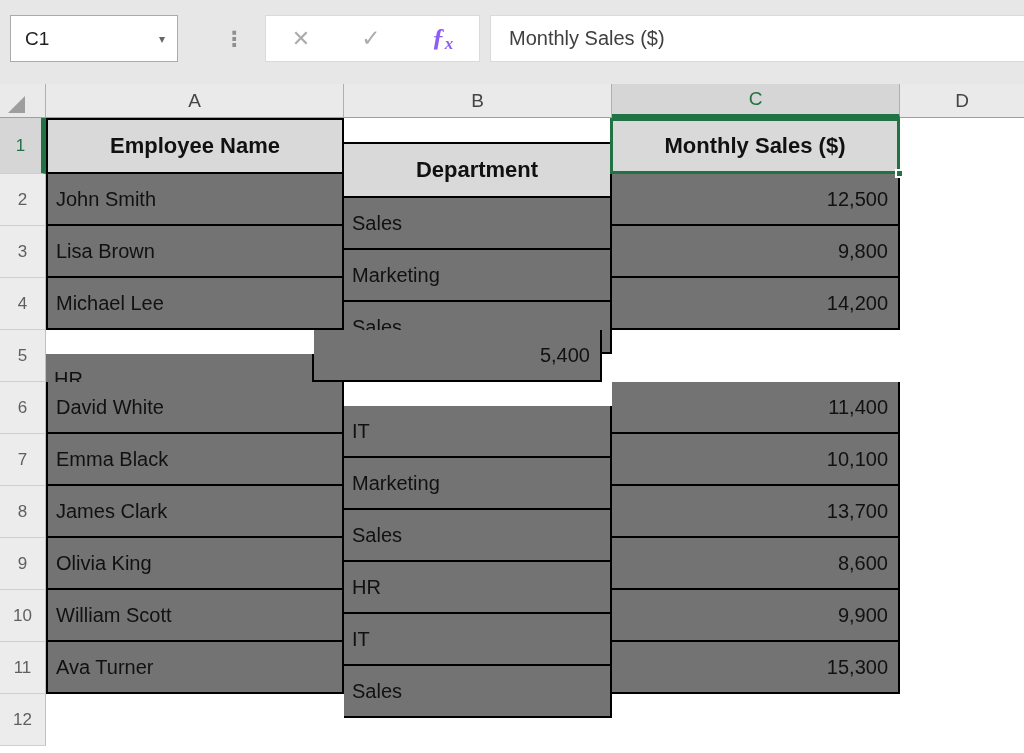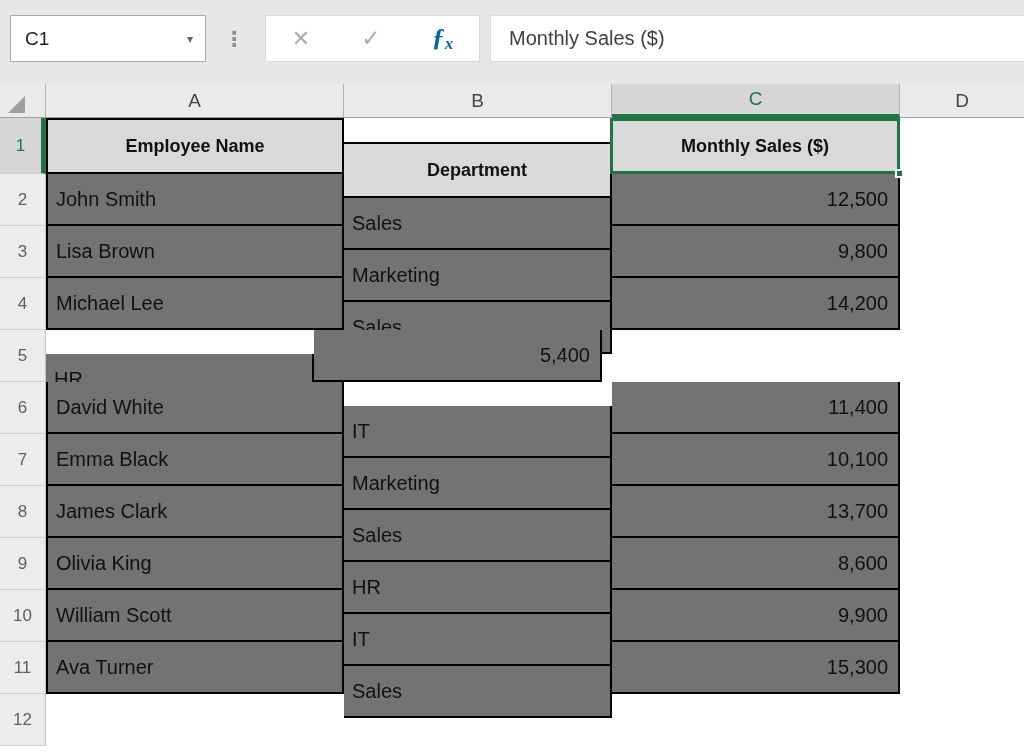--- a/index.html
+++ b/index.html
@@ -5,41 +5,41 @@
   * { margin:0; padding:0; box-sizing:border-box; }
   html,body { background:#fff; }
   body { font-family:"Liberation Sans","DejaVu Sans",sans-serif; }
   .app {
     position:relative; width:1024px; height:753px;
     background:#fff; overflow:hidden;
   }
   
   .topbar { position:relative; width:1024px; height:78px; background:#E7E7E7; }
   .namebox {
-    position:absolute; left:10px; top:15px; width:196px; height:47px;
+    position:absolute; left:10px; top:15px; width:168px; height:47px;
     background:#fff; border:1px solid #ABABAB;
     display:flex; align-items:center; cursor:pointer;
   }
   .namebox-text { padding-left:14px; font-size:19px; color:#1f1f1f; }
   .namebox-arrow { margin-left:auto; padding-right:12px; font-size:12px; color:#666; }
   .drag-dots {
     position:absolute; left:224px; top:15px; height:47px; width:20px;
     display:flex; align-items:center; justify-content:center;
     color:#8f8f8f; font-size:21px; font-weight:bold; letter-spacing:0;
   }
   .fbuttons {
     position:absolute; left:265px; top:15px; width:215px; height:47px;
     background:#fff; border:1px solid #DADADA;
     display:flex; align-items:center; justify-content:space-around;
   }
   .fbtn { cursor:pointer; line-height:1; }
   .fbtn-cancel { color:#ACACAC; font-size:22px; }
   .fbtn-enter  { color:#ACACAC; font-size:23px; font-weight:bold; }
   .fbtn-fx {
-    color:#0369a1; font-family:"Liberation Serif","DejaVu Serif",serif;
+    color:#8b5cf6; font-family:"Liberation Serif","DejaVu Serif",serif;
     font-style:italic; font-size:26px; font-weight:bold;
   }
   .fbtn-fx .fx-sub { font-size:17px; vertical-align:-3px; }
   .formulabar {
     position:absolute; left:490px; top:15px; width:534px; height:47px;
     background:#fff; border:1px solid #DADADA; border-right:none;
     display:flex; align-items:center; padding-left:18px;
     font-size:20px; color:#3f3f3f; cursor:text;
   }
   
@@ -88,21 +88,21 @@
   .cell {
     height:100%; background:#737373; color:#111;
     border-right:2px solid #000; border-bottom:2px solid #000;
     display:flex; align-items:center;
     font-size:20px; cursor:cell; overflow:hidden; white-space:nowrap;
   }
   .cell.col-a { width:var(--w-a); border-left:2px solid #000; padding-left:8px; }
   .cell.col-b { width:var(--w-b); padding-left:8px;margin-top:24px; }
   .cell.col-c { width:var(--w-c); justify-content:flex-end; padding-right:10px; }
   .header-row .cell {
-    background:#D9D9D9; font-weight:bold; font-size:18px;
+    background:#D9D9D9; font-weight:bold; font-size:22px;
     justify-content:center; padding:0; border-top:2px solid #000;
   }
   .cell.selected { position:relative; overflow:visible; }
   .sel-outline {
     position:absolute; left:-2px; top:-2px; right:-2px; bottom:-2px;
     border:3px solid var(--accent); pointer-events:none;
   }
   .fill-handle {
     position:absolute; right:-6px; bottom:-6px; width:9px; height:9px;
     background:var(--accent); border:2px solid #fff; cursor:crosshair;

